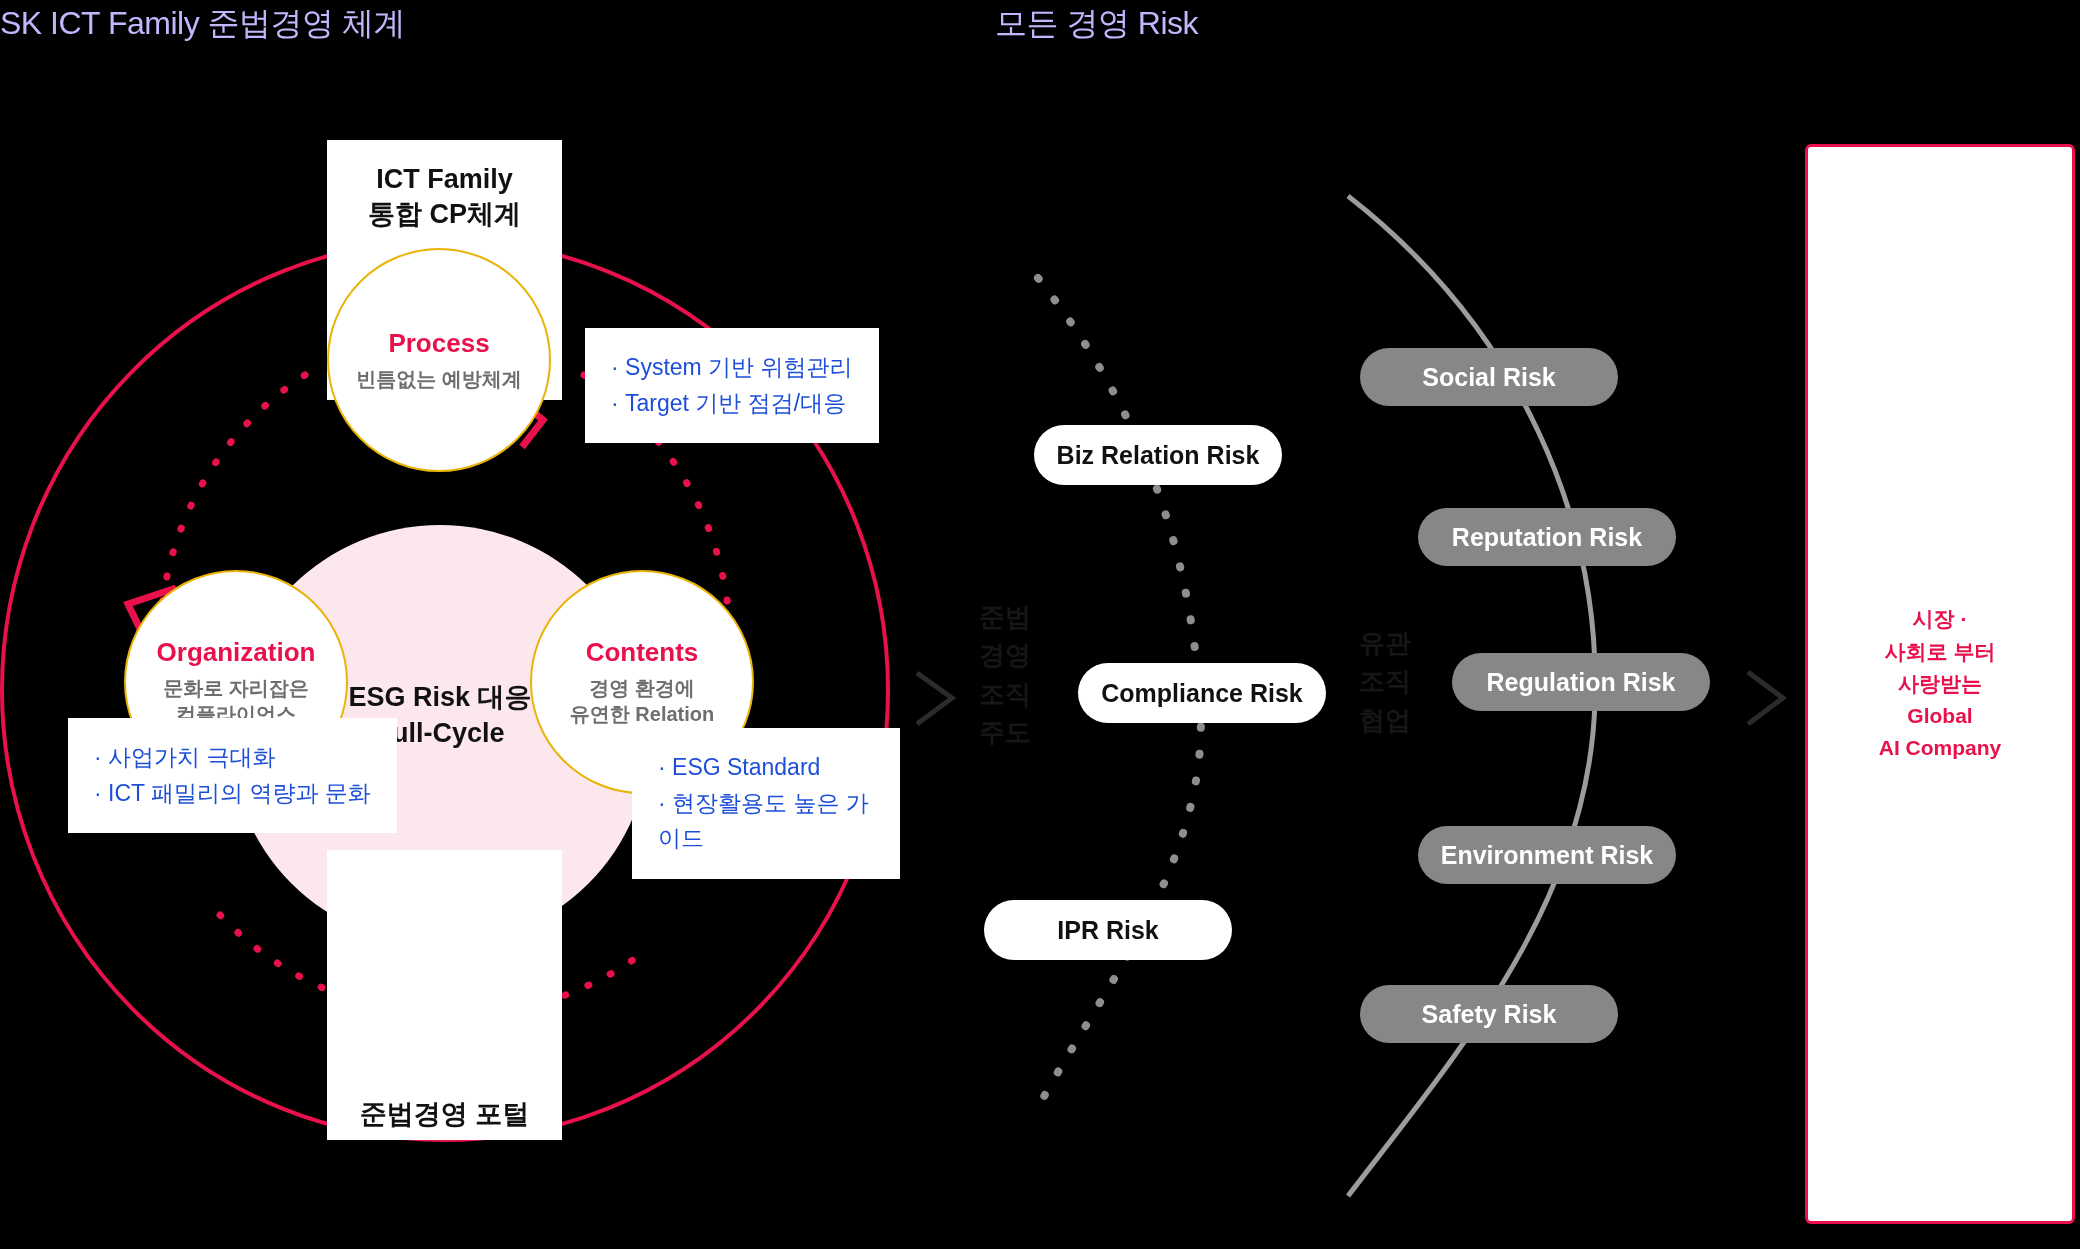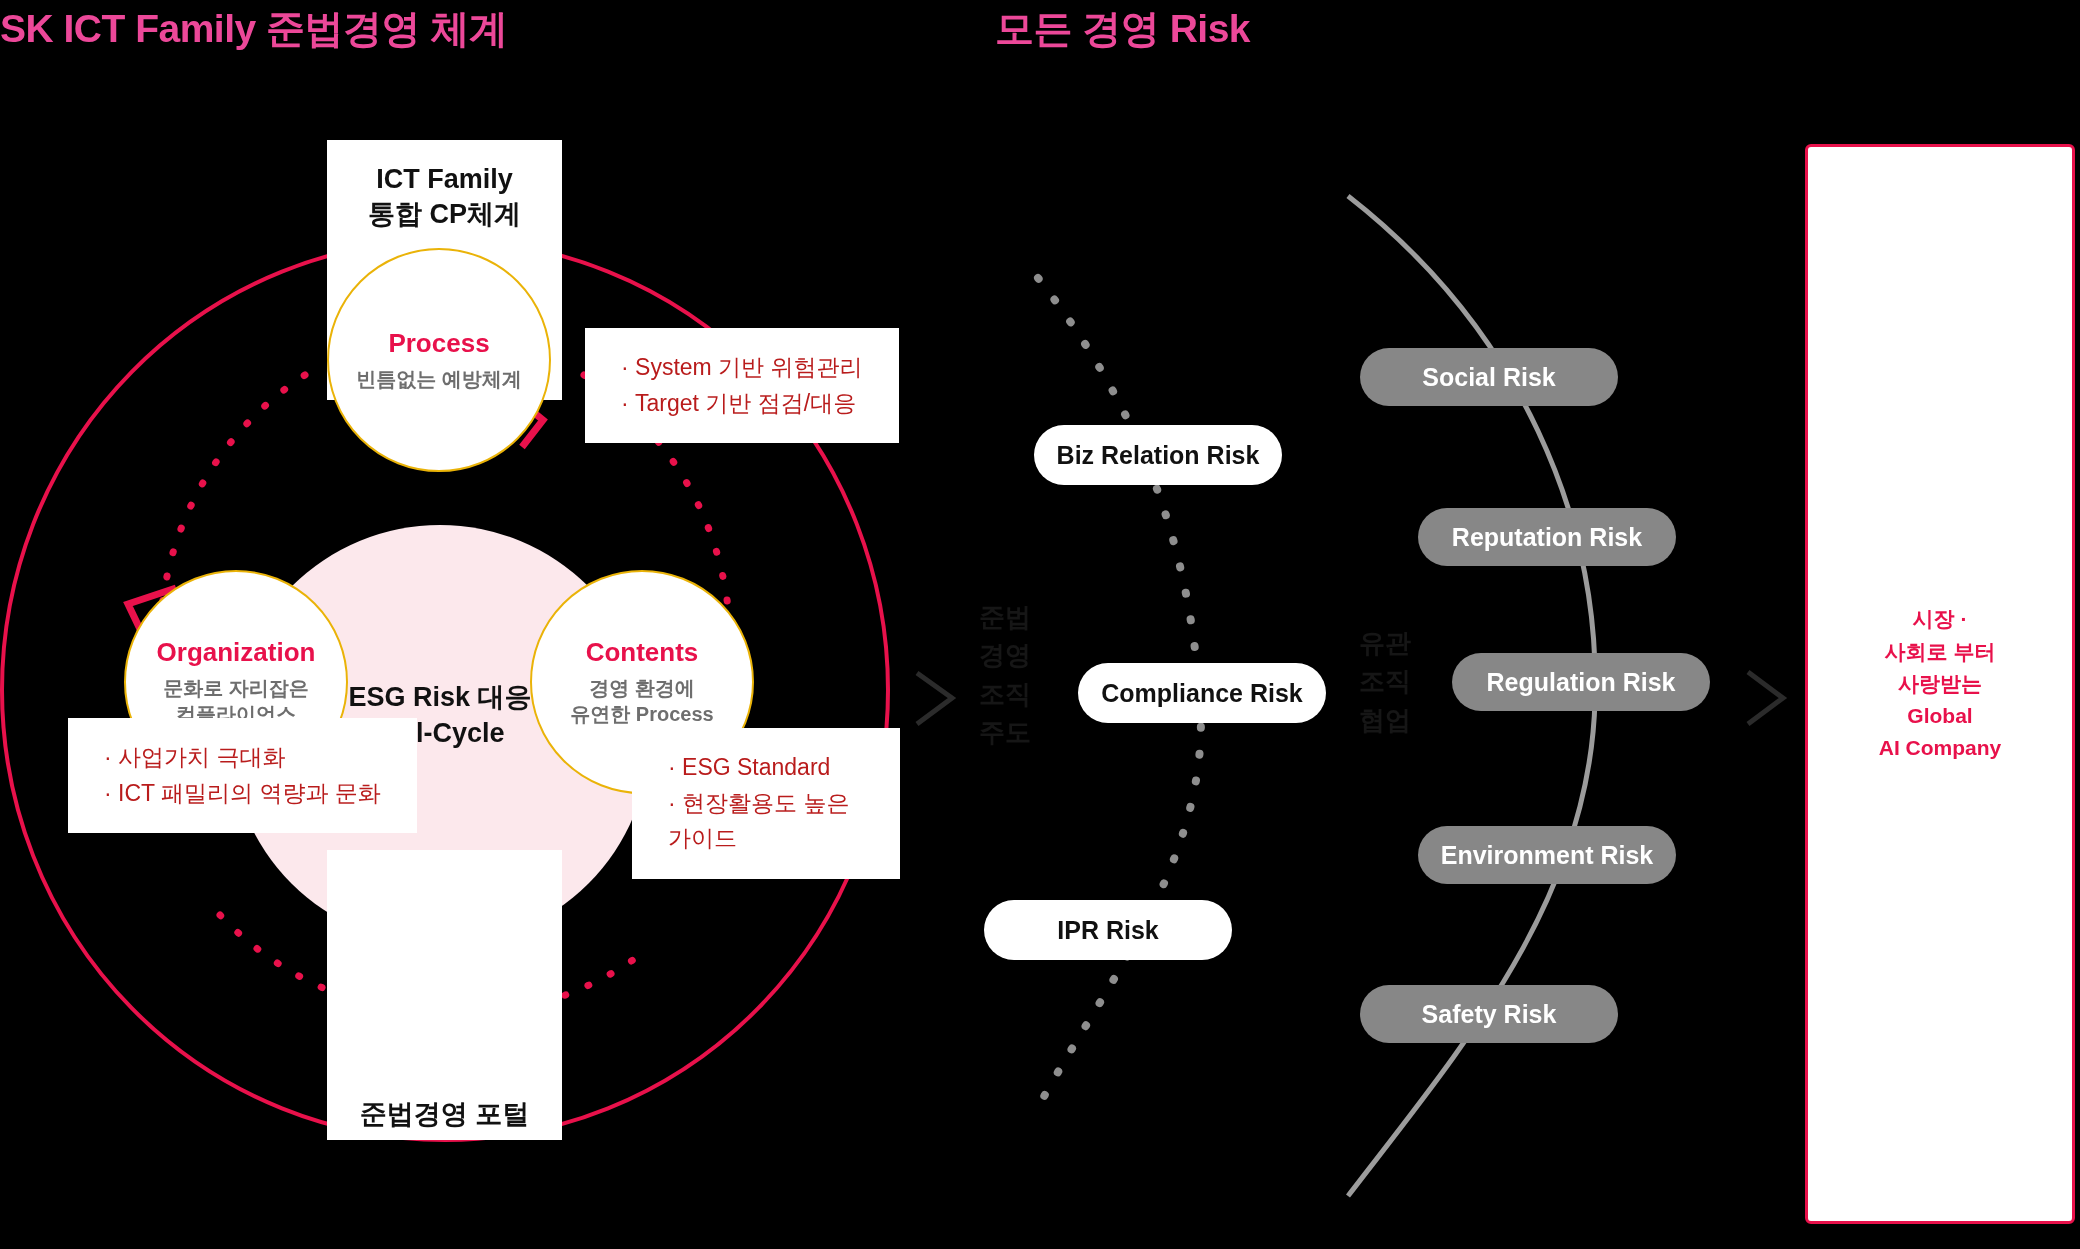--- a/index.html
+++ b/index.html
@@ -13,23 +13,23 @@
   #stage {
     position: relative;
     width: 2080px;
     height: 1249px;
     background: #000000;
   }
 
   
   .section-heading {
     position: absolute;
-    font-size: 39px;
-    font-weight: bold;
-    color: #ec4899;
+    font-size: 32px;
+    font-weight: normal;
+    color: #c4b5fd;
     letter-spacing: -0.5px;
     white-space: nowrap;
   }
   #heading-left  { left: 0px;   top: 2px; }
   #heading-mid   { left: 995px; top: 2px; }
 
   
   #art {
     position: absolute;
     left: 0; top: 0;
@@ -114,23 +114,23 @@
     font-size: 27px;
     font-weight: bold;
     color: #111111;
     line-height: 1.30;
   }
 
   
   .callout {
     position: absolute;
     background: #ffffff;
-    padding: 22px 36px;
+    padding: 22px 26px;
     font-size: 23px;
-    color: #b91c1c;
+    color: #1d4ed8;
     line-height: 1.55;
     white-space: nowrap;
   }
   #callout-tr { left: 585px; top: 188px;  }
   #callout-bl { left: 68px;  top: 578px;  }
   #callout-br { left: 632px; top: 588px;  }
 
   
   .pill {
     position: absolute;
@@ -247,21 +247,21 @@
 
     <div class="node-circle" id="node-organization">
       <div class="node-title">Organization</div>
       <div class="node-sub" style="white-space:pre-line;">문화로 자리잡은
 컴플라이언스</div>
     </div>
 
     <div class="node-circle" id="node-contents">
       <div class="node-title">Contents</div>
       <div class="node-sub" style="white-space:pre-line;">경영 환경에
-유연한 Process</div>
+유연한 Relation</div>
     </div>
 
     <div class="callout" id="callout-tr" style="white-space:pre-line;">· System 기반 위험관리
 · Target 기반 점검/대응</div>
     <div class="callout" id="callout-bl" style="white-space:pre-line;">· 사업가치 극대화
 · ICT 패밀리의 역량과 문화</div>
     <div class="callout" id="callout-br" style="white-space:pre-line;">· ESG Standard
 · 현장활용도 높은 가이드</div>
   </div>
 

